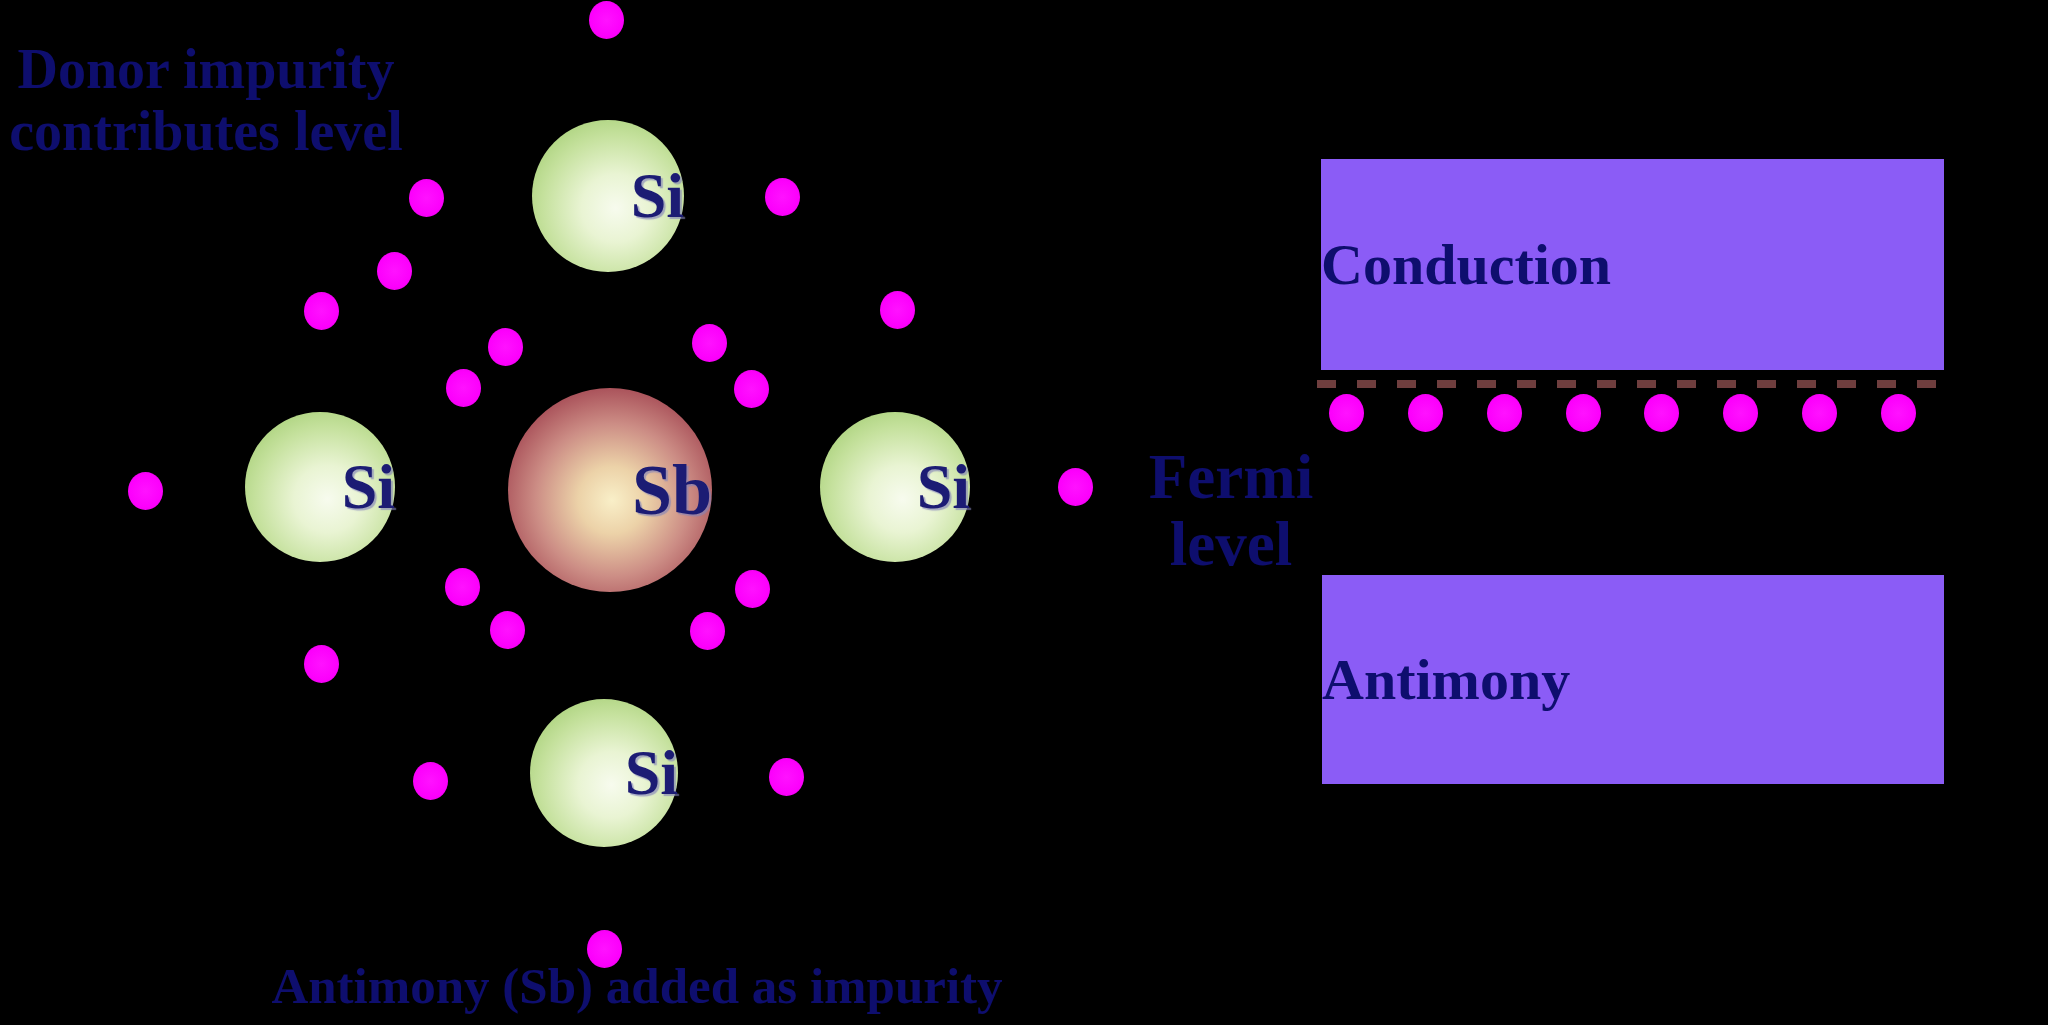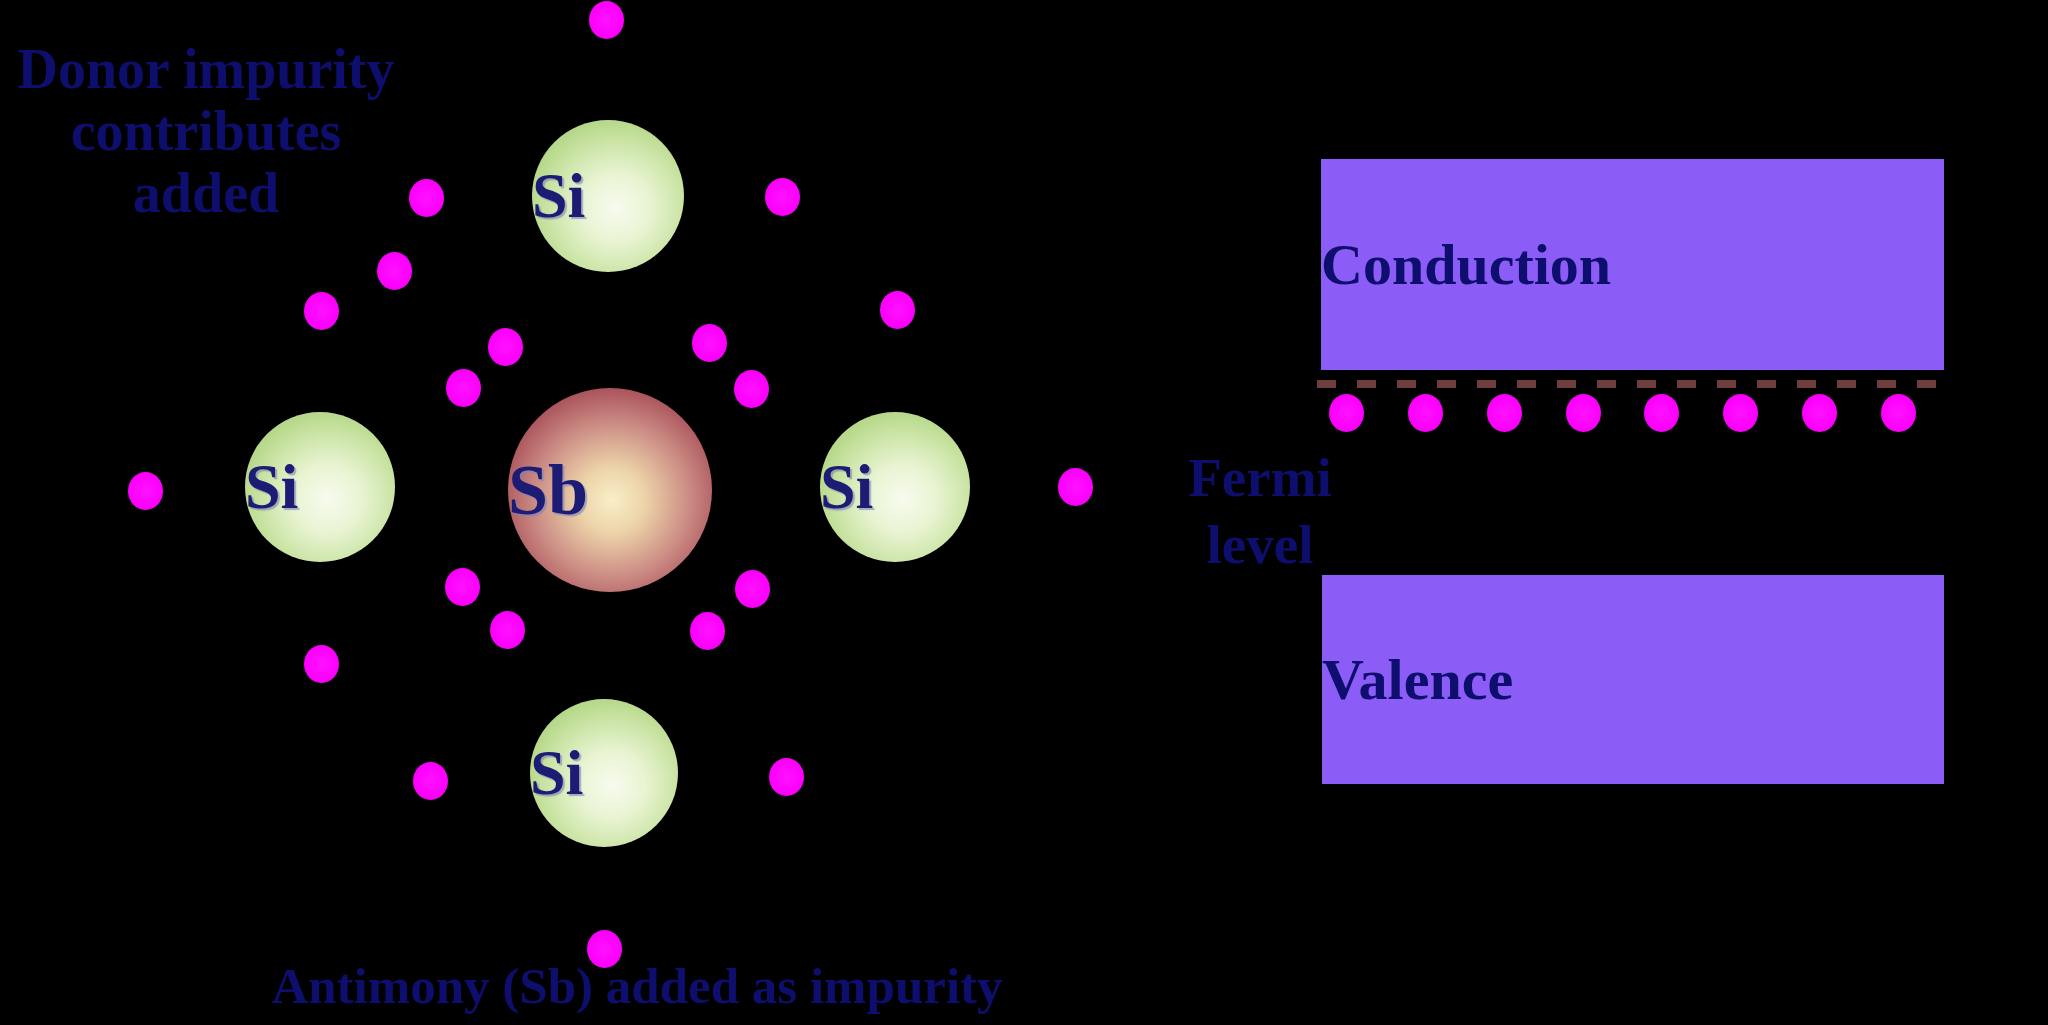--- a/index.html
+++ b/index.html
@@ -32,33 +32,33 @@
     line-height: 62px;
     white-space: normal;
   }
   #bottom-caption {
     left: 187px; top: 956px;
     width: 900px;
     font-size: 51px;
     line-height: 60px;
   }
   #fermi-label {
-    left: 1145px; top: 444px;
+    left: 1116px; top: 444px;
     width: 230px;
-    font-size: 55px;
+    font-size: 63px;
     line-height: 67px;
   }
 
   
   .atom {
     position: absolute;
     border-radius: 50%;
     display: flex;
     align-items: center;
-    justify-content: flex-start;
+    justify-content: flex-end;
     font-weight: bold;
   }
   .atom.silicon {
     background: radial-gradient(circle at 55% 58%,
       #f7fbee 0%, #e9f4d3 28%, #c5e19d 60%, #a6cf76 85%, #93c05e 100%);
   }
   .atom.antimony {
     background: radial-gradient(circle at 51% 55%,
       #f9efc8 0%, #ecd2a8 22%, #cc8d85 50%, #a84f58 75%, #8a3543 92%, #7b2d3a 100%);
   }
@@ -97,21 +97,21 @@
       #6f3e3e 0px, #6f3e3e 19px, transparent 19px, transparent 40px);
   }
 </style>
 </head>
 <body>
 
 <div id="scene">
 
   <div id="title" class="abs caption">
     <div>Donor impurity</div>
-    <div>contributes added</div>
+    <div>contributes level</div>
   </div>
 
   <div id="lattice-layer" class="abs" style="left:0;top:0;width:100%;height:100%">
       <div class="atom silicon" style="left: 532px; top: 120px; width: 152px; height: 152px;">
         <span class="atom-label">Si</span>
       </div>
       <div class="atom silicon" style="left: 245px; top: 412px; width: 150px; height: 150px;">
         <span class="atom-label">Si</span>
       </div>
       <div class="atom antimony" style="left: 508px; top: 388px; width: 204px; height: 204px;">
@@ -166,16 +166,16 @@
       <div class="electron" style="left: 1880.5px; top: 394px;"></div>
       <div class="electron" style="left: 1958.5px; top: 394px;"></div>
     </div>
 
   <div id="fermi-label" class="abs caption">
     <div>Fermi</div>
     <div>level</div>
   </div>
 
   <div id="valence-band" class="band">
-    <span class="caption">Valence</span>
+    <span class="caption">Antimony</span>
   </div>
 
 </div>
 
 </body></html>

